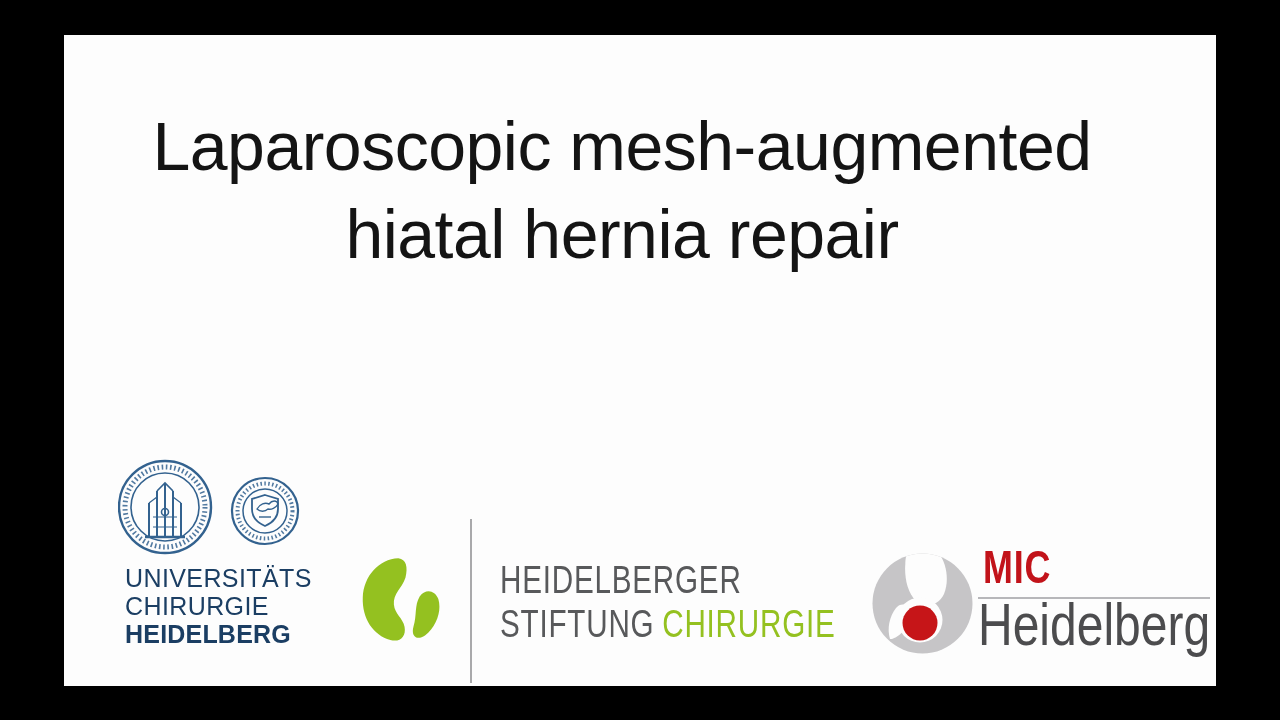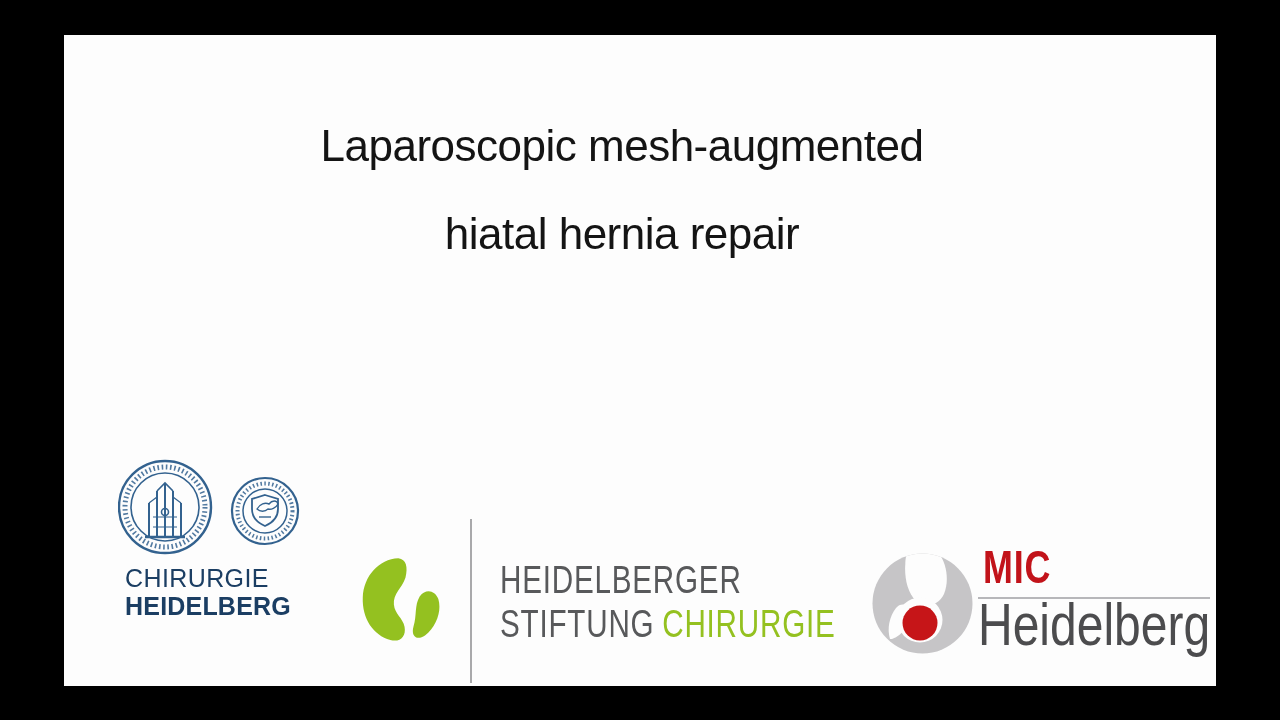--- a/index.html
+++ b/index.html
@@ -14,21 +14,21 @@
     position:absolute;
     left:64px;top:35px;width:1152px;height:651px;
     background:#fdfdfd;
   }
   
   .title{
     position:absolute;
     left:0;top:67px;width:1116px;
     text-align:center;
     color:#141414;
-    font-size:44px;
+    font-size:68px;
     line-height:88px;
     font-weight:400;
     letter-spacing:-0.5px;
   }
   
   .seals{position:absolute;left:54px;top:422px;width:200px;height:130px;}
   .ukl-text{
     position:absolute;left:61px;top:529px;
     color:#1b3e63;
     font-size:25px;line-height:28px;
@@ -108,20 +108,21 @@
     <circle cx="147" cy="54" r="33" stroke-width="2.2"></circle>
     <circle cx="147" cy="54" r="27.5" stroke-width="4" stroke-dasharray="1.5 2.4" opacity="0.85"></circle>
     <circle cx="147" cy="54" r="22" stroke-width="1.5"></circle>
 
     <path d="M147,38 l13,4 v10 c0,9 -6,14 -13,17 c-7,-3 -13,-8 -13,-17 v-10 Z" stroke-width="1.8"></path>
     <path d="M139,52 c3,-5 8,-7 12,-5 c3,-4 8,-4 9,0 c-2,4 -7,6 -10,5 c-3,3 -8,3 -11,0 Z" stroke-width="1.4"></path>
     <path d="M141,60 h12" stroke-width="1.4"></path>
   </svg>
 
   <div class="ukl-text">
+    <div>UNIVERSITÄTS</div>
     <div>CHIRURGIE</div>
     <div class="bold">HEIDELBERG</div>
   </div>
 
   <svg class="leaf" viewBox="0 0 90 98">
     <path fill="#94c120" d="M42,2 C20,3 3,22 2,46 C1,70 14,89 33,94 C44,97 51,90 49,79
              C47,69 38,65 37,54 C36,42 46,36 50,24 C53,12 51,3 42,2 Z"></path>
     <path fill="#94c120" d="M66,45 C73,36 83,38 87,48 C91,61 85,79 72,89
              C63,95 56,90 59,79 C63,66 60,55 66,45 Z"></path>
   </svg>

